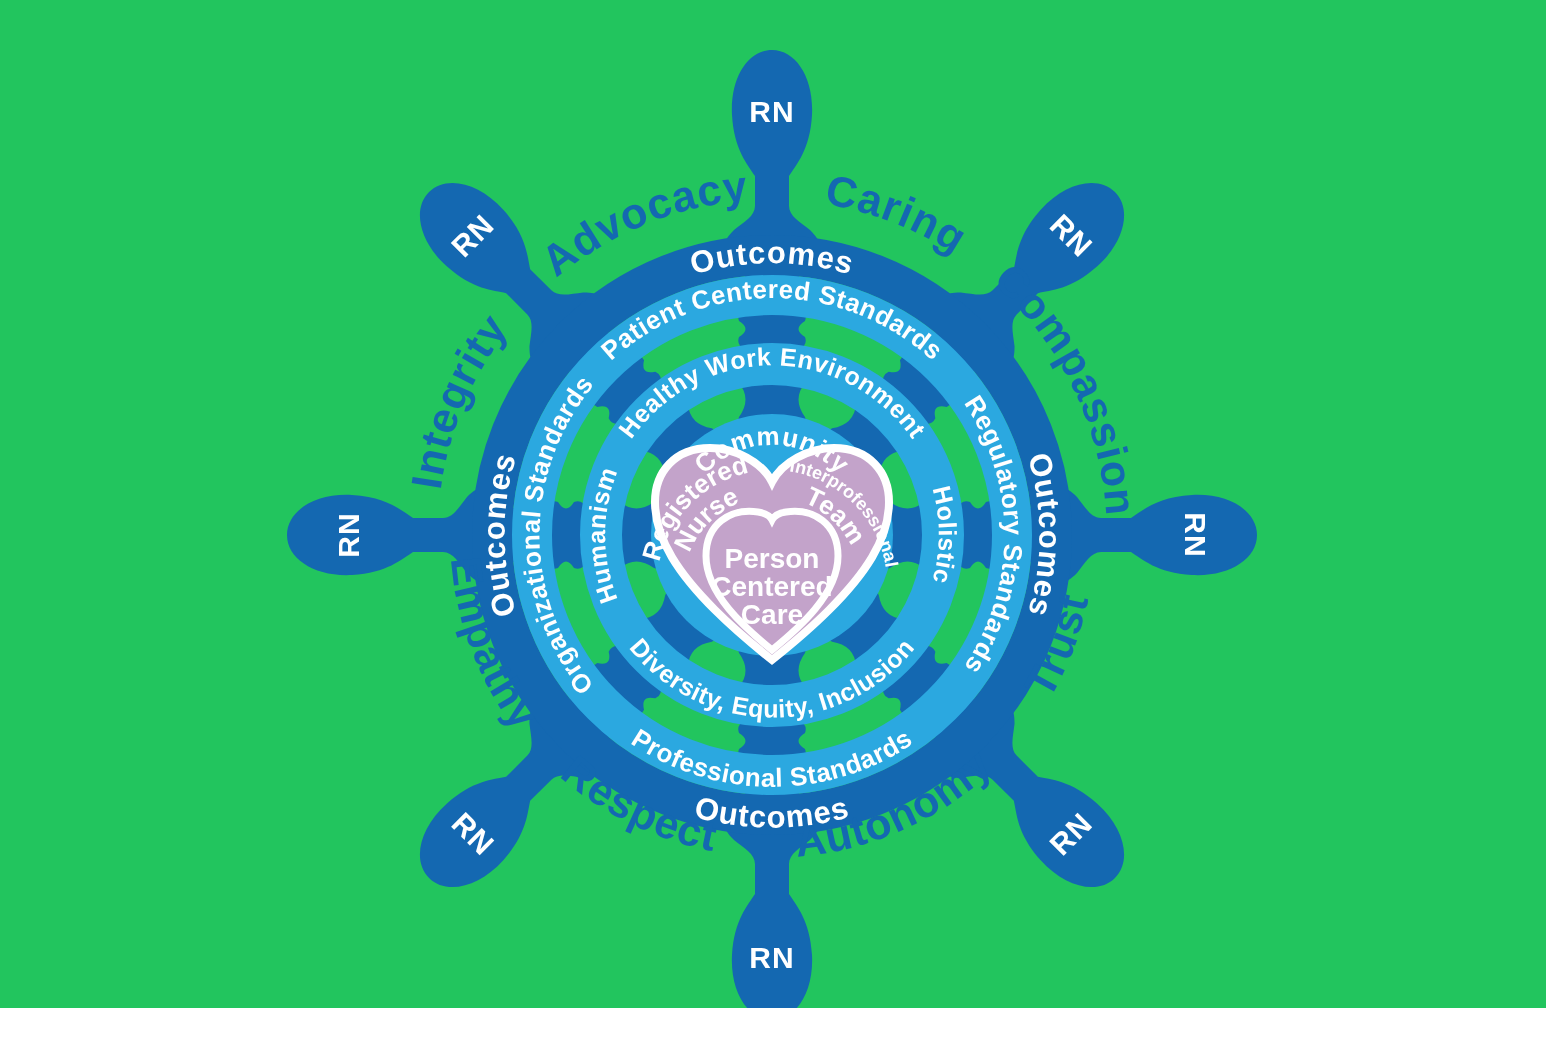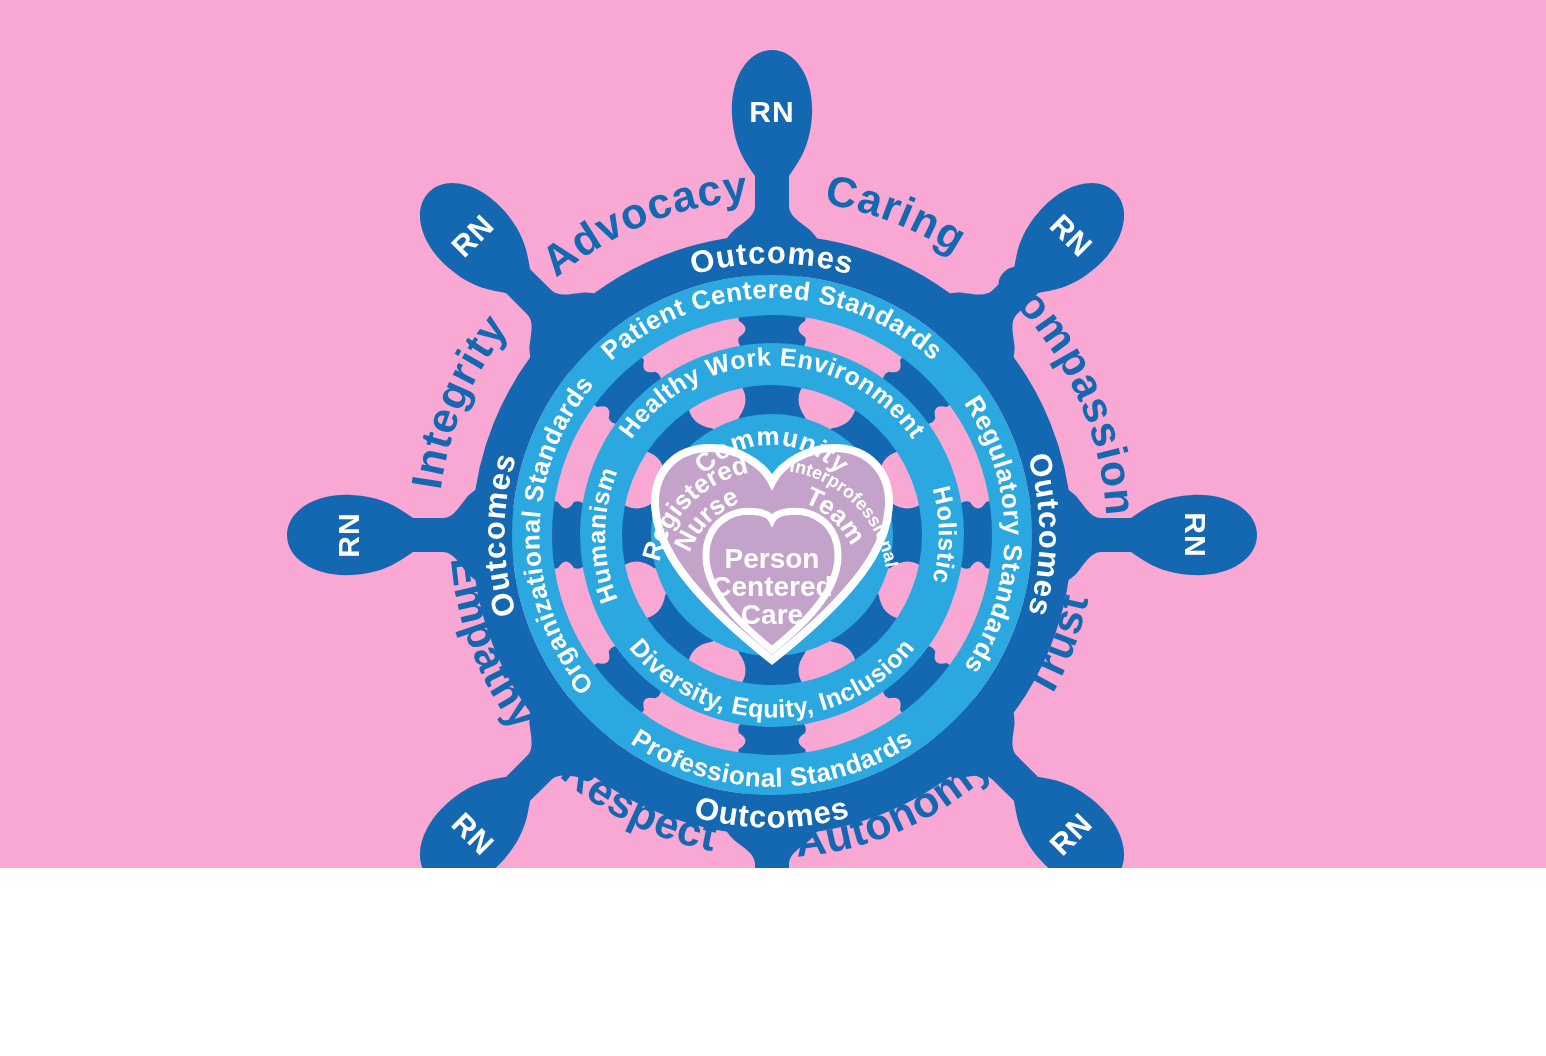--- a/index.html
+++ b/index.html
@@ -1,20 +1,20 @@
 <!DOCTYPE html>
 <html><head>
 <meta charset="utf-8">
 <style>
   html, body { margin: 0; padding: 0; background: #ffffff; }
   .stage {
     position: relative;
     width: 1546px;
-    height: 868px;
-    background: #f9a8d4;
+    height: 1008px;
+    background: #22c55e;
     overflow: hidden;
     font-family: "Liberation Sans", sans-serif;
   }
   svg { display: block; }
   .dark-fill   { fill: #1468b1; }
   .light-fill  { fill: #2BA8E0; }
   .rim-stroke  { fill: none; stroke: #1468b1; stroke-width: 40; }
   .ring-stroke { fill: none; stroke: #2BA8E0; }
   .heart-big   { fill: #C3A3CA; stroke: #ffffff; stroke-width: 8; }
   .heart-inner { fill: #C3A3CA; stroke: #ffffff; stroke-width: 7; }

